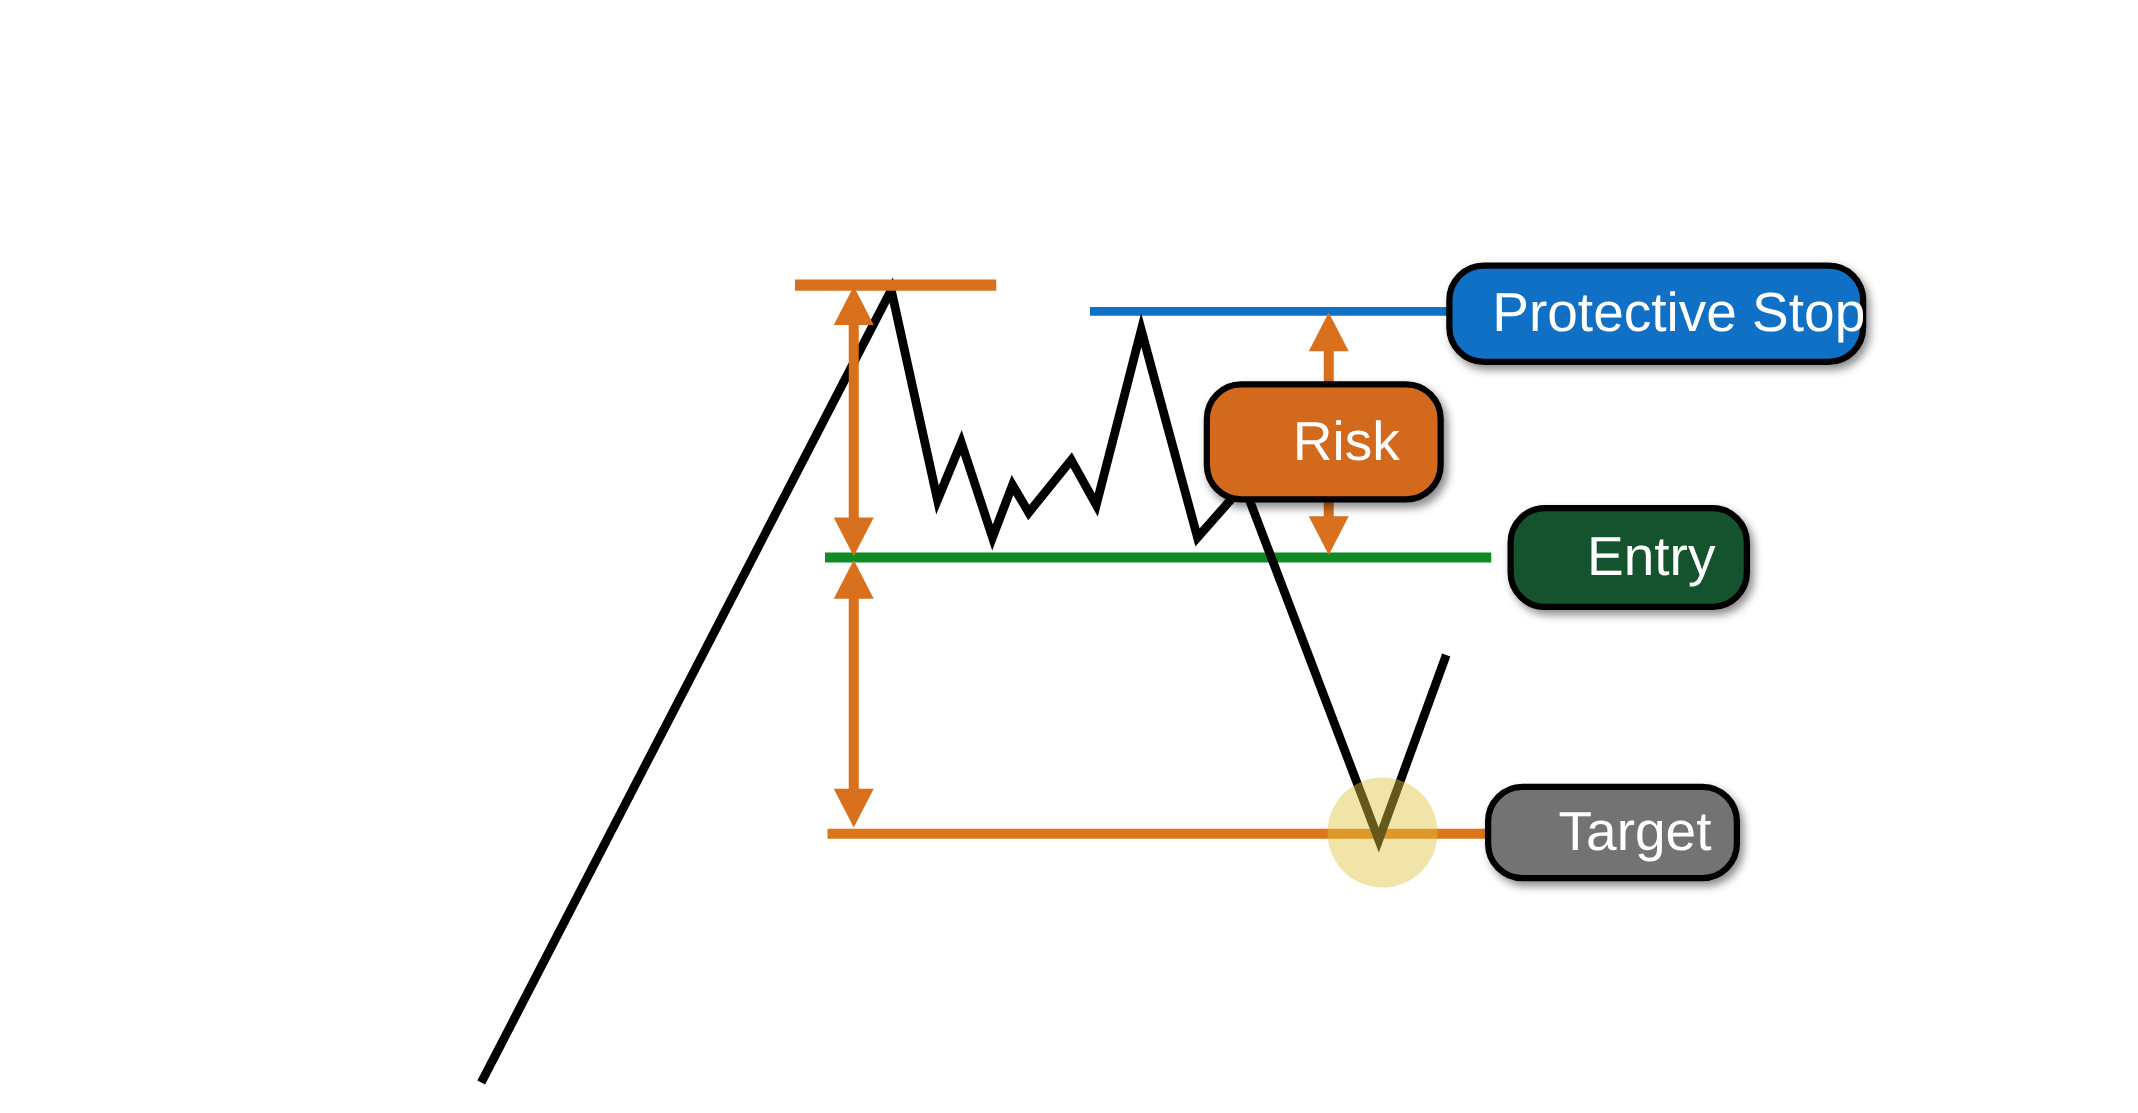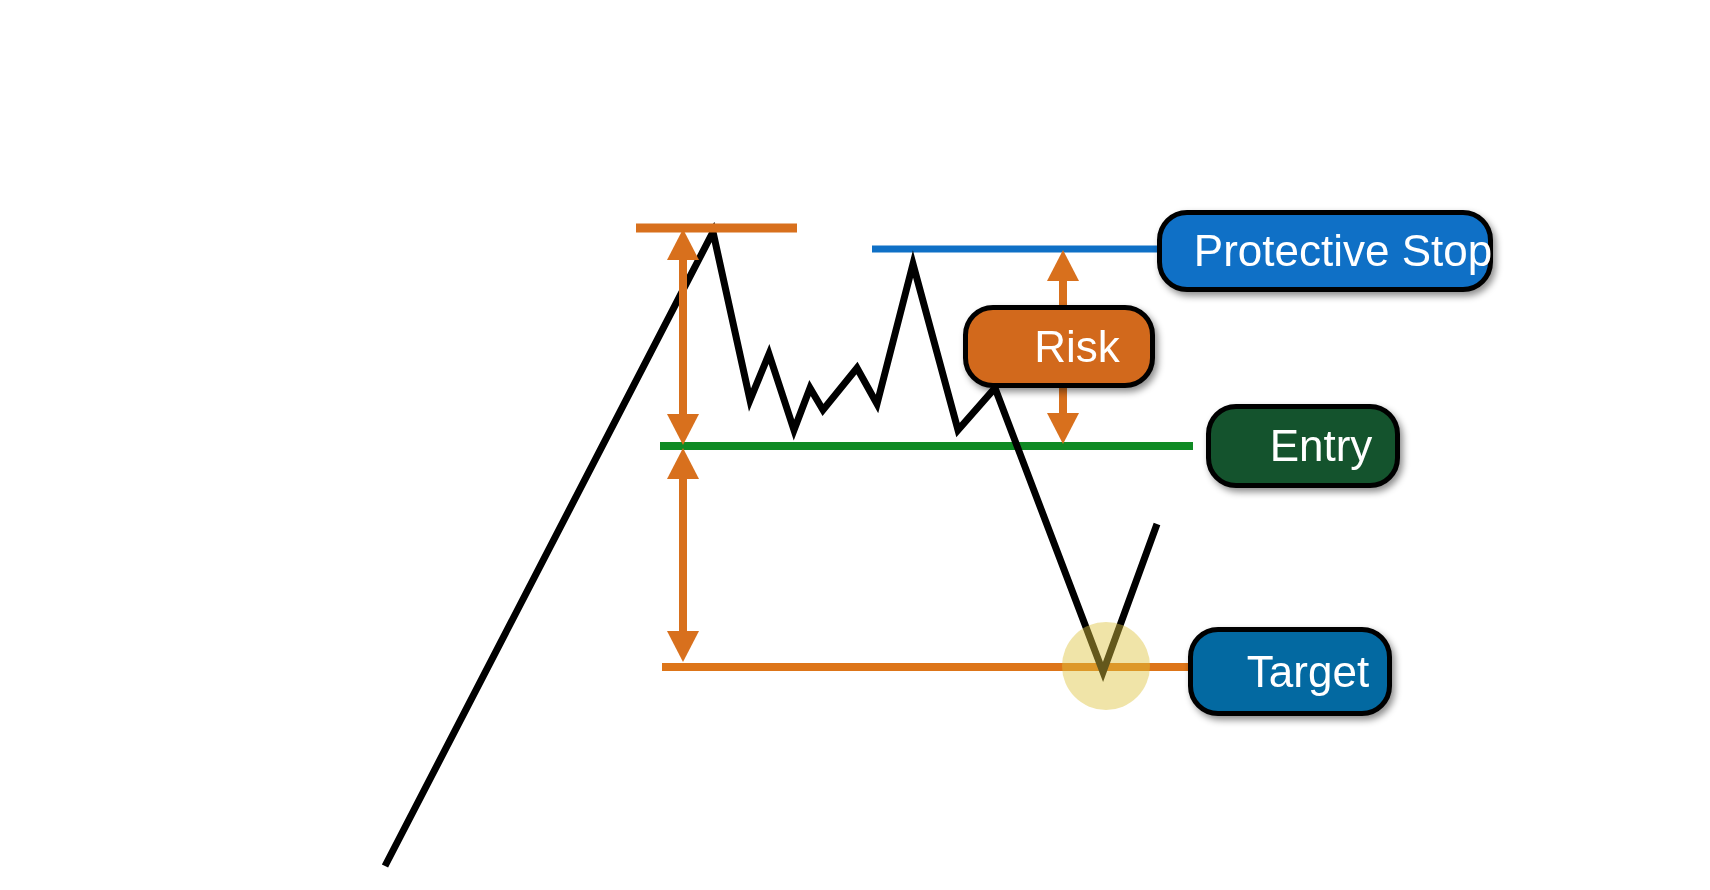--- a/index.html
+++ b/index.html
@@ -31,23 +31,23 @@
     background:#d6f46a;
     border:4px solid #000000;
     border-radius:57px;
     display:flex;align-items:center;justify-content:center;
     color:#000000;
     font-size:53px;
     box-shadow:3px 4px 8px rgba(0,0,0,0.4);
     white-space:nowrap;
   }
   .box-stop  {left:1157px;top:210px;width:336px;height:82px;background:#0f70c6;}
-  .box-risk  {left:963px; top:305px;width:192px;height:83px;background:#d2691c;}
+  .box-risk  {left:963px; top:305px;width:192px;height:97px;background:#d2691c;}
   .box-entry {left:1190px;top:404px;width:194px;height:84px;background:#14532d;margin-left:16px;}
-  .box-target{left:1188px;top:627px;width:204px;height:89px;background:#0369a1;}
+  .box-target{left:1188px;top:627px;width:204px;height:78px;background:#737373;}
 </style>
 </head>
 <body>
 
 <div id="stage">
 
   <svg id="diagram-svg" viewBox="0 0 1710 890" xmlns="http://www.w3.org/2000/svg">
 
     <line x1="872" y1="249" x2="1160" y2="249" stroke-width="7" stroke="#0f70c6"></line>
     <line x1="660" y1="446" x2="1193" y2="446" stroke-width="8" stroke="#0f8a24"></line>

